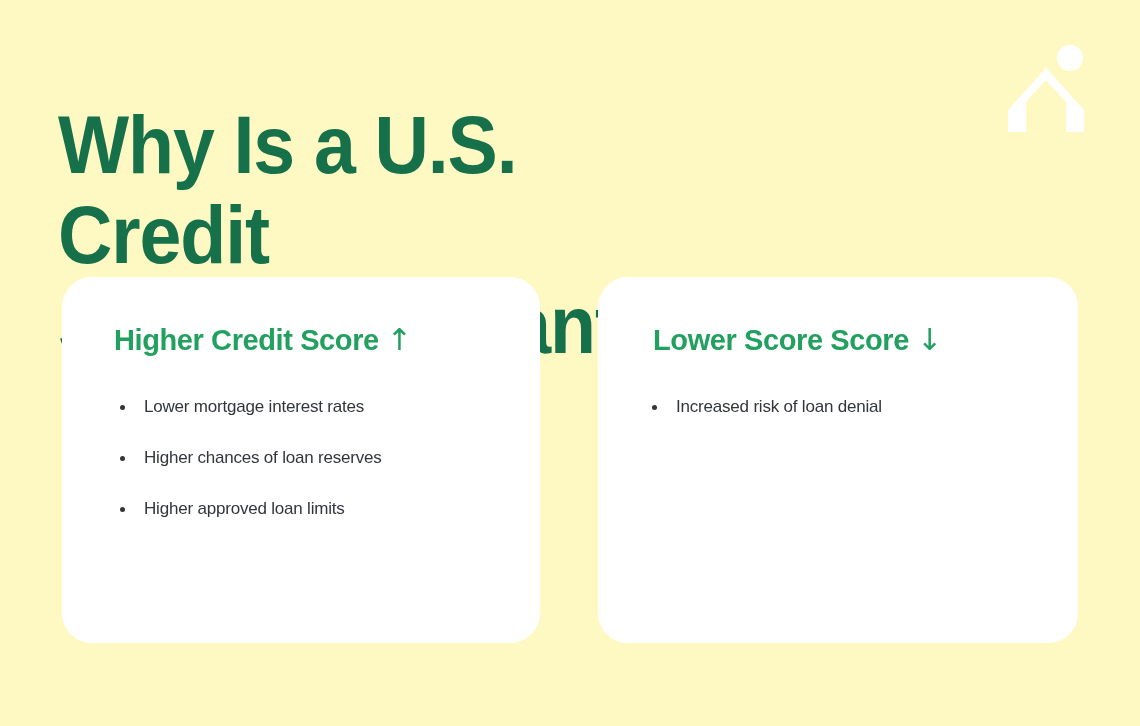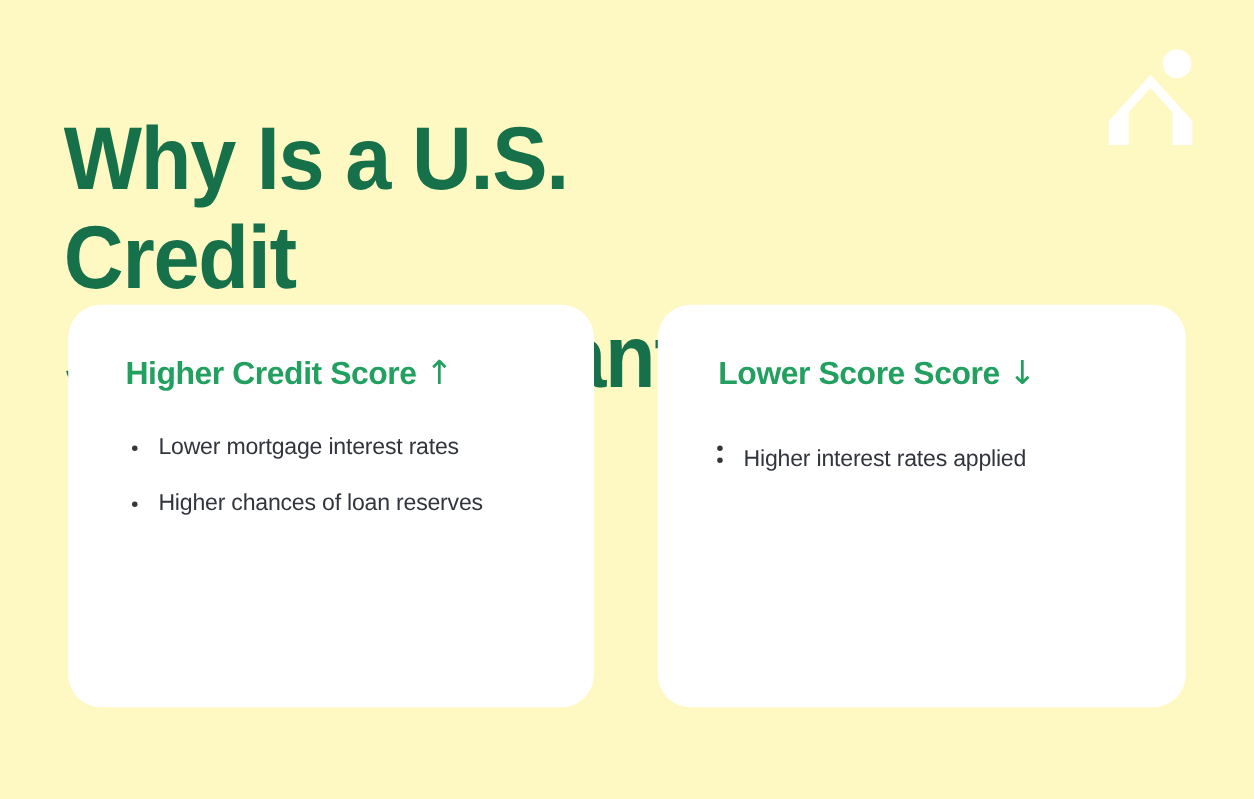--- a/index.html
+++ b/index.html
@@ -83,21 +83,21 @@
     list-style: none;
   }
   .card-left  .bullet-list { left: 48px; width: 400px; }
   .card-right .bullet-list { left: 44px; width: 420px; }
 
   .bullet-item {
     position: relative;
     padding-left: 34px;
     margin-bottom: 11px;
     color: #32363c;
-    font-size: 21px;
+    font-size: 17px;
     line-height: 40px;
     letter-spacing: -0.2px;
   }
   .bullet-dot {
     position: absolute;
     left: 10px;
     top: 18px;
     width: 5px;
     height: 5px;
     border-radius: 50%;
@@ -125,31 +125,32 @@
     </div>
     <ul class="bullet-list">
       <li class="bullet-item">
         <span class="bullet-dot"></span>
         <span>Lower mortgage interest rates</span>
       </li>
       <li class="bullet-item">
         <span class="bullet-dot"></span>
         <span>Higher chances of loan reserves</span>
       </li>
+      <li class="bullet-item">
+        <span class="bullet-dot"></span>
+        <span>Higher approved loan limits</span>
+      </li>
     </ul>
   </div>
 
   <div class="card card-right">
     <div class="card-heading">
       <span>Lower Score Score</span><span class="arrow-glyph">↓</span>
     </div>
     <ul class="bullet-list">
       <li class="bullet-item">
         <span class="bullet-dot"></span>
-      </li>
-      <li class="bullet-item">
-        <span class="bullet-dot"></span>
-        <span>Higher interest rates applied</span>
+        <span>Increased risk of loan denial</span>
       </li>
     </ul>
   </div>
 
 </div>
 
 </body></html>

